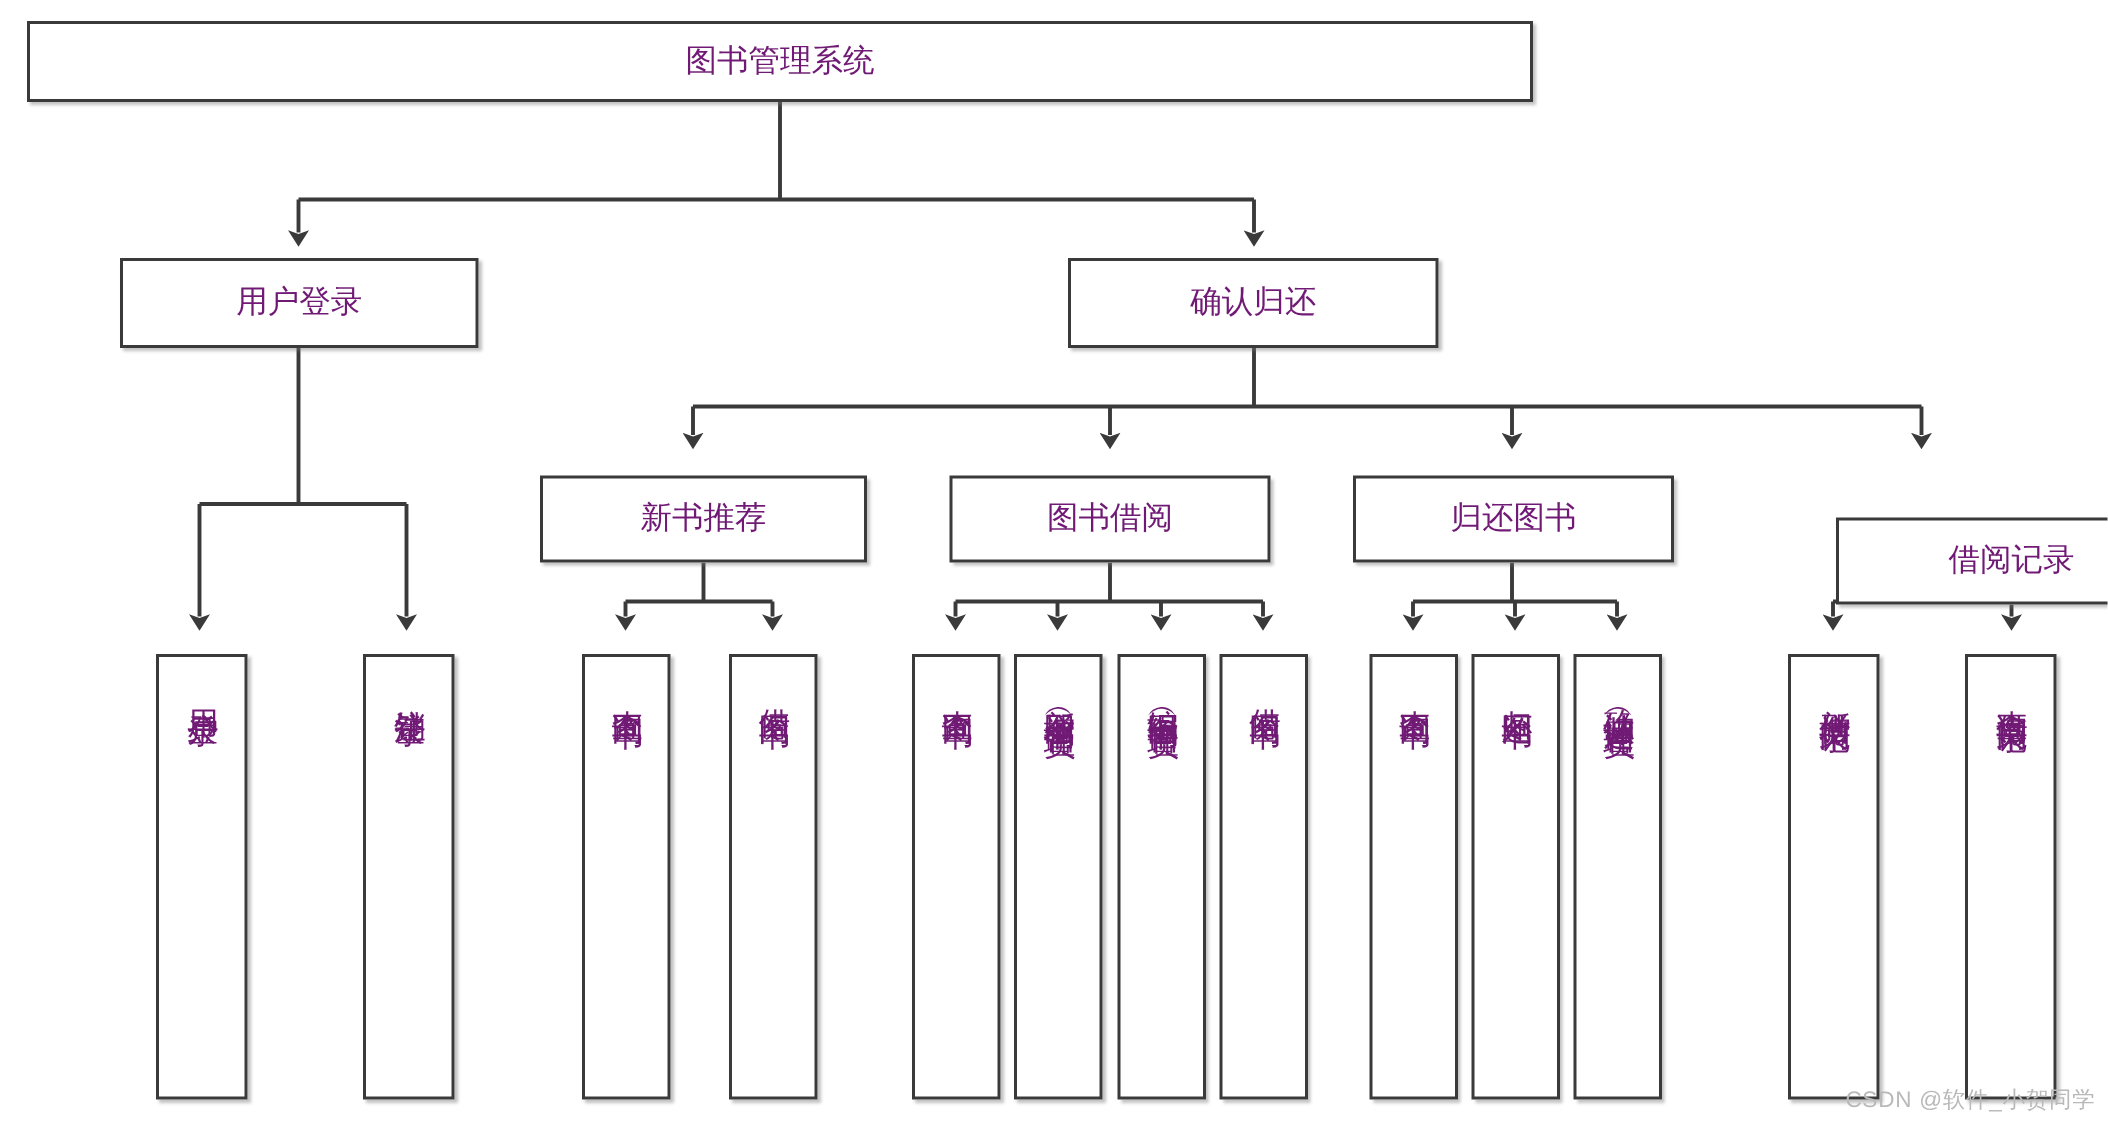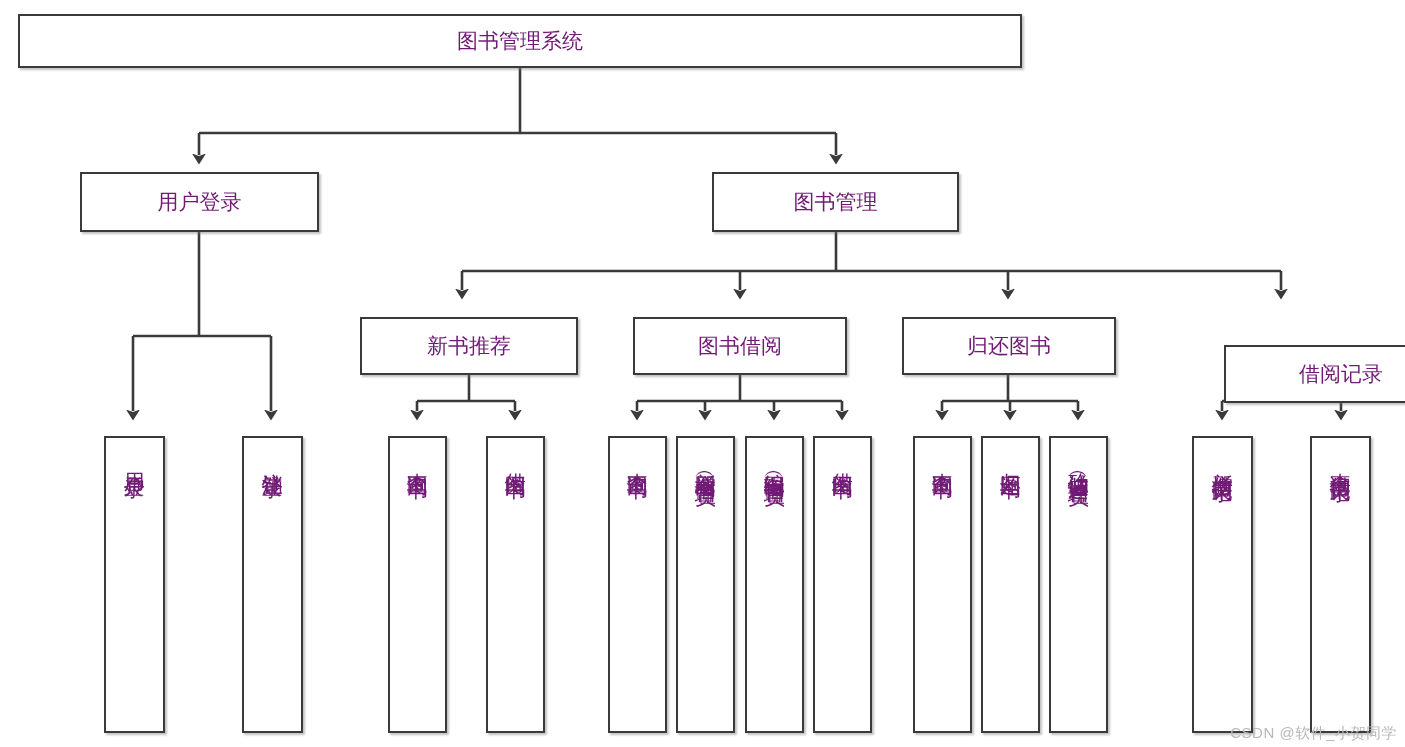--- a/index.html
+++ b/index.html
@@ -106,21 +106,21 @@
   </svg>
 
   <div class="node h" style="left:18px;top:14px;width:1004px;height:54px;">
     <span class="lbl">图书管理系统</span>
   </div>
 
   <div class="node h" style="left:80px;top:172px;width:239px;height:60px;">
     <span class="lbl">用户登录</span>
   </div>
   <div class="node h" style="left:712px;top:172px;width:247px;height:60px;">
-    <span class="lbl">图书管理</span>
+    <span class="lbl">确认归还</span>
   </div>
 
   <div class="node h" style="left:633px;top:317px;width:214px;height:58px;">
     <span class="lbl">图书借阅</span>
   </div>
   <div class="node h" style="left:360px;top:317px;width:218px;height:58px;">
     <span class="lbl">新书推荐</span>
   </div>
   <div class="node h" style="left:902px;top:317px;width:214px;height:58px;">
     <span class="lbl">归还图书</span>

